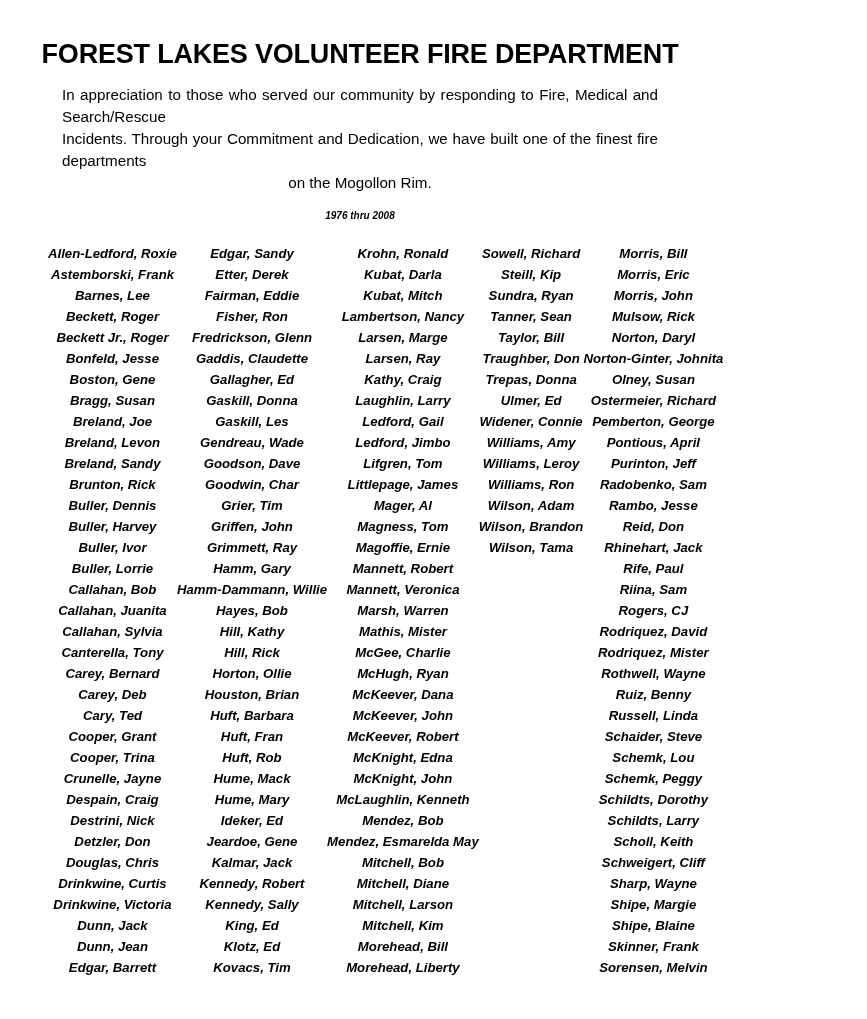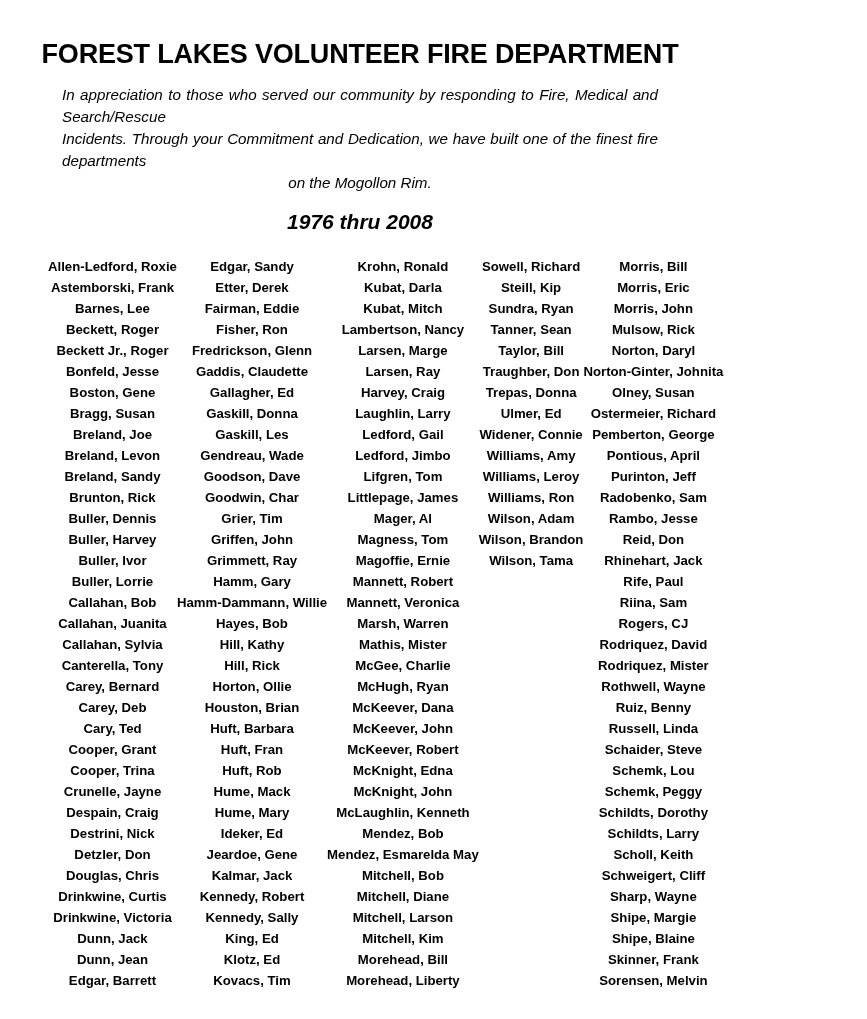--- a/index.html
+++ b/index.html
@@ -27,50 +27,50 @@
     font-weight: bold;
     letter-spacing: -0.2px;
     margin: 0;
     padding-top: 40px;
     line-height: 1.1;
   }
   .dedication {
     margin: 0;
     padding: 14px 62px 0 62px;
     text-align: center;
-    font-style: italic;
     font-size: 15.2px;
     line-height: 1.45;
   }
   .dedication .line {
     display: block;
     text-align: center;
   }
   .dedication .line.l1,
   .dedication .line.l2 {
     text-align: justify;
     text-align-last: justify;
   }
   .date-range {
     margin: 0;
     padding-top: 16px;
     text-align: center;
     font-style: italic;
     font-weight: bold;
-    font-size: 21px;
+    font-size: 10px;
   }
   .names-grid {
     display: flex;
     padding: 22px 48px 0 48px;
     align-items: flex-start;
   }
   .name-col {
     flex: 1 1 0;
     display: flex;
     flex-direction: column;
+    font-style: italic;
   }
   .name-entry {
     text-align: center;
     font-size: 13.2px;
     font-weight: bold;
     line-height: 21px;
     height: 21px;
     white-space: nowrap;
   }
 </style>
@@ -164,21 +164,21 @@
         <div class="name-entry">Klotz, Ed</div>
         <div class="name-entry">Kovacs, Tim</div>
       </div>
     <div class="name-col">
         <div class="name-entry">Krohn, Ronald</div>
         <div class="name-entry">Kubat, Darla</div>
         <div class="name-entry">Kubat, Mitch</div>
         <div class="name-entry">Lambertson, Nancy</div>
         <div class="name-entry">Larsen, Marge</div>
         <div class="name-entry">Larsen, Ray</div>
-        <div class="name-entry">Harvey, Craig</div>
+        <div class="name-entry">Kathy, Craig</div>
         <div class="name-entry">Laughlin, Larry</div>
         <div class="name-entry">Ledford, Gail</div>
         <div class="name-entry">Ledford, Jimbo</div>
         <div class="name-entry">Lifgren, Tom</div>
         <div class="name-entry">Littlepage, James</div>
         <div class="name-entry">Mager, Al</div>
         <div class="name-entry">Magness, Tom</div>
         <div class="name-entry">Magoffie, Ernie</div>
         <div class="name-entry">Mannett, Robert</div>
         <div class="name-entry">Mannett, Veronica</div>

